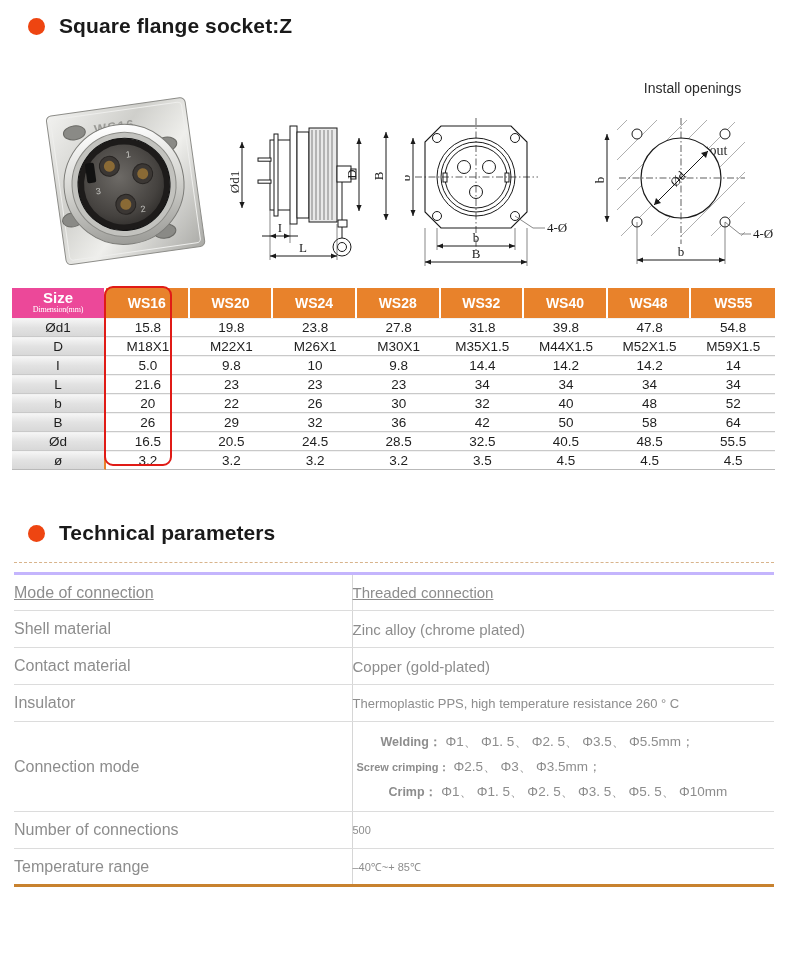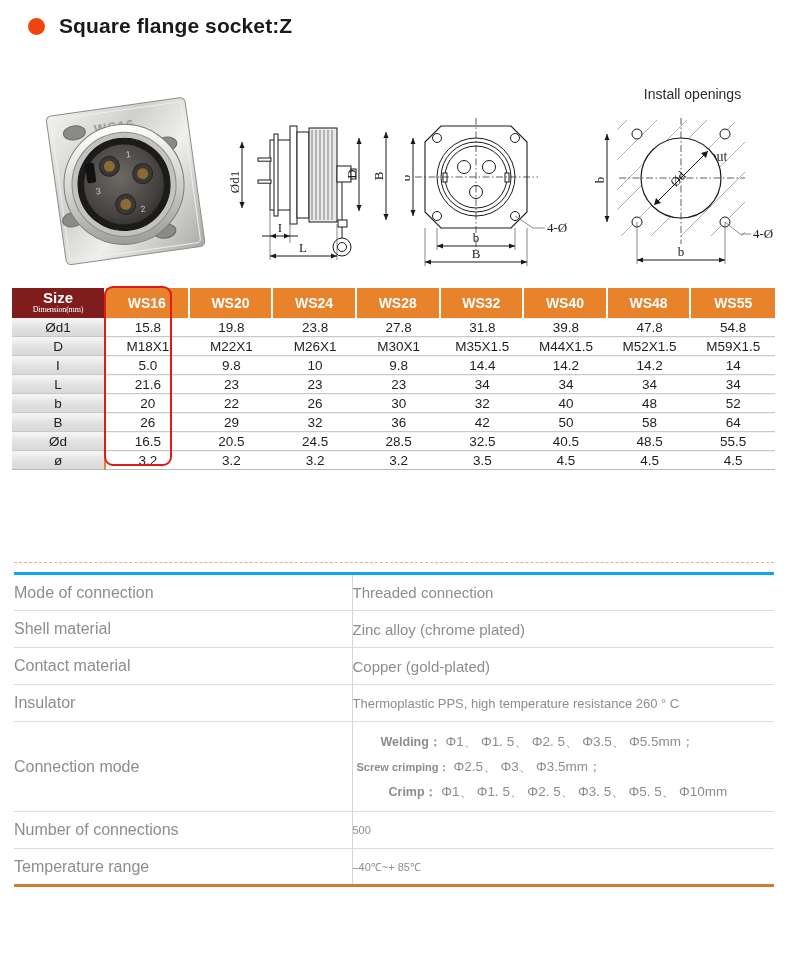--- a/index.html
+++ b/index.html
@@ -75,21 +75,21 @@
     color: #ffffff;
     font-weight: bold;
     font-size: 14px;
     height: 30px;
     border-right: 2px solid #ffffff;
     text-align: center;
     vertical-align: middle;
   }
   table.spec th:last-child { border-right: none; }
   table.spec th.sizehead {
-    background: #7f1d1d;
+    background: #ec4899;
     padding: 1px 0 2px 0;
     line-height: 1.05;
   }
   .size-main { font-size: 15px; font-weight: bold; display:block; }
   .size-sub  { font-size: 8px; font-weight: normal; display:block;
                font-family: "Liberation Serif", serif; letter-spacing: -.2px; }
   table.spec td {
     height: 19px;
     text-align: center;
     vertical-align: middle;
@@ -134,21 +134,21 @@
     width: 760px;
     table-layout: fixed;
   }
   table.tp tr { }
   table.tp td {
     border-bottom: 1px solid #dcdcdc;
     color: #8d8d8d;
     vertical-align: middle;
     padding: 0;
   }
-  table.tp tr:first-child td { border-top: 3px solid #0ea5e9; }
+  table.tp tr:first-child td { border-top: 3px solid #c4b5fd; text-decoration: underline; }
   table.tp tr:last-child td { border-bottom: 3px solid #c8822f; }
   td.tp-label {
     width: 338px;
     font-size: 16px;
     height: 37px;
     padding-left: 42px;
     border-right: 1px solid #d6d6d6;
     color: #8d8d8d;
   }
   td.tp-value {
@@ -346,21 +346,21 @@
         <line x1="20" y1="124" x2="20" y2="162" class="thin"></line>
         <line x1="122" y1="124" x2="122" y2="162" class="thin"></line>
         <line x1="20" y1="158" x2="122" y2="158" class="ln"></line>
         <path d="M20 158 l6 -2.4 v4.8 z" fill="#1a1a1a"></path>
         <path d="M122 158 l-6 -2.4 v4.8 z" fill="#1a1a1a"></path>
         <text class="dimtxt" x="71" y="154" text-anchor="middle">B</text>
       </svg>
     </div>
 
     <div class="fig" id="fig-panel">
-      <div class="fig-caption" style="left:0; top:16px;">
+      <div class="fig-caption" style="left:0; top:10px;">
         <div class="cap-1">Install openings</div>
         <div class="cap-2">Panel cutout</div>
       </div>
       <svg width="195" height="200" viewBox="0 0 195 200" style="position:absolute;left:0;top:42px;">
         <defs>
           <clipPath id="hclip">
               <rect x="22" y="8" width="128" height="116"></rect>
             </clipPath>
         </defs>
 
@@ -517,20 +517,24 @@
           <td>3.5</td>
           <td>4.5</td>
           <td>4.5</td>
           <td>4.5</td>
         </tr>
       </tbody>
     </table>
   </div>
   <div class="ws16-highlight"></div>
 
+  <div class="section-head" id="head-2">
+    <span class="bullet"></span>
+    <span class="section-title">Technical parameters</span>
+  </div>
 
   <div class="tp-wrap">
     <div class="tp-dashed"></div>
     <table class="tp">
       <tbody>
         <tr>
           <td class="tp-label">Mode of connection</td>
           <td class="tp-value">Threaded connection</td>
         </tr>
         <tr>

